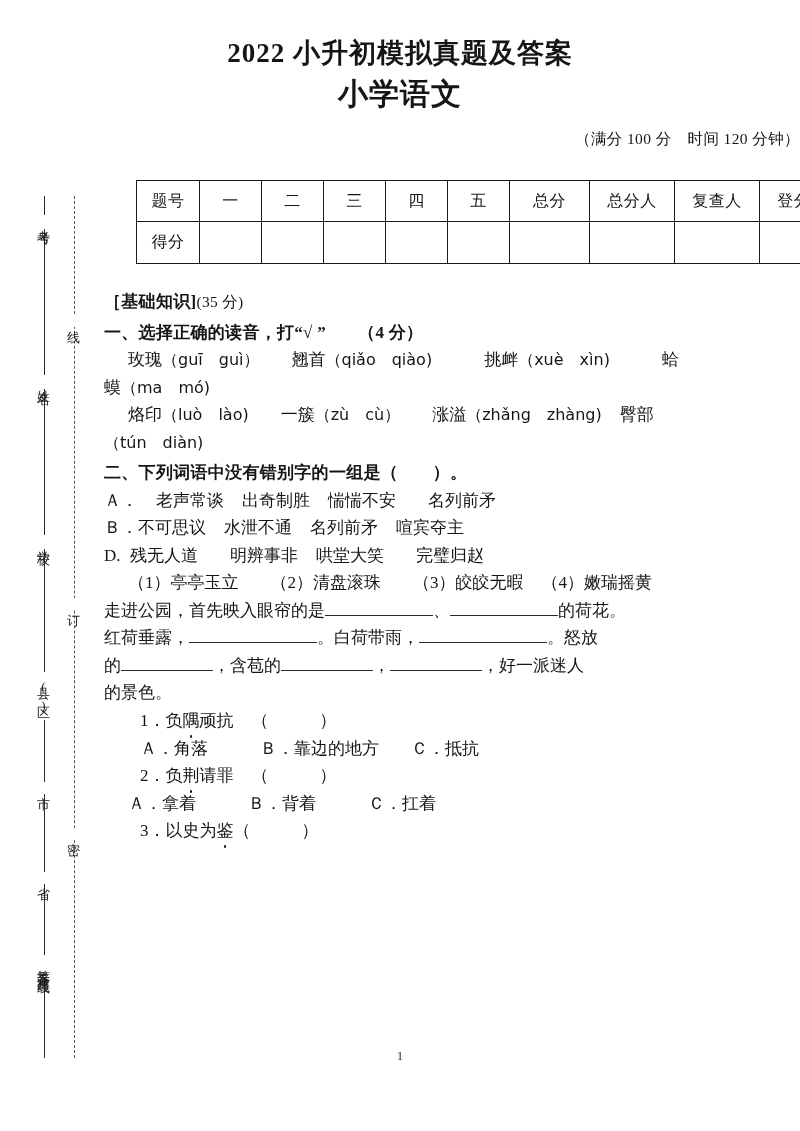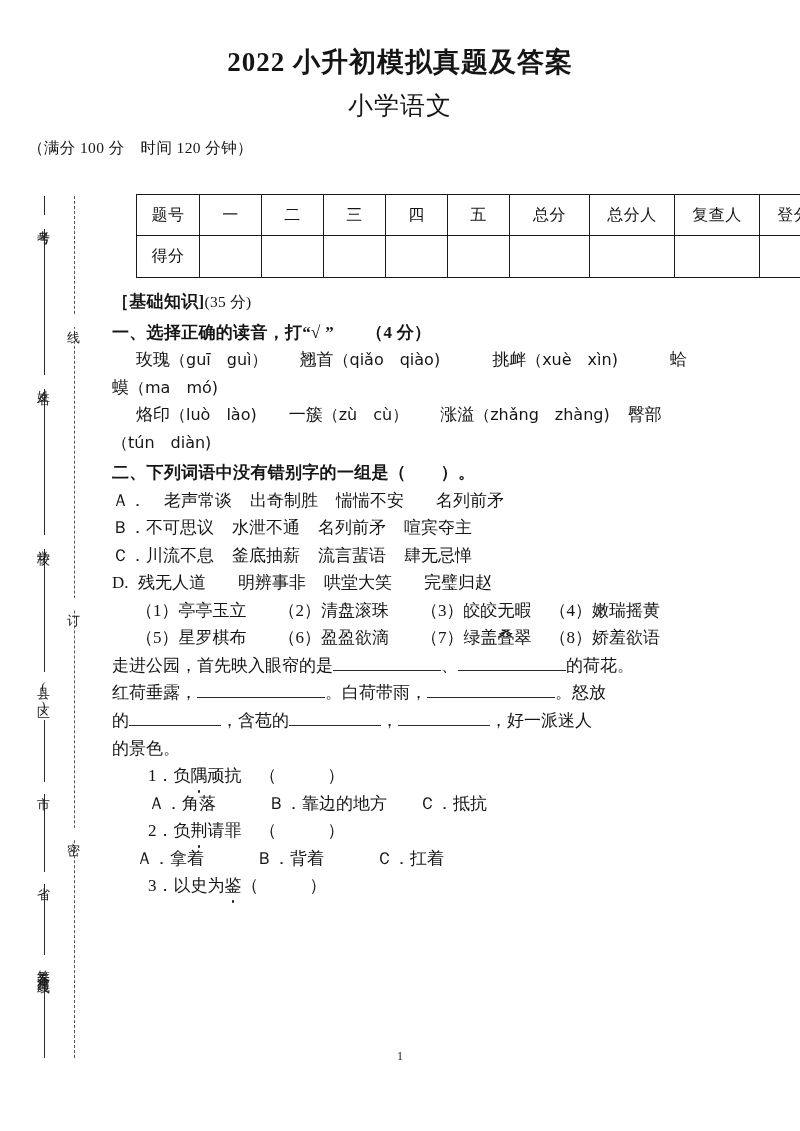--- a/index.html
+++ b/index.html
@@ -61,46 +61,45 @@
   }
   .vtext.solid-col { left: 37px; }
   .vtext.dash-col  { left: 67px; }
 
   
   .doc-title {
     text-align: center;
     font-size: 27px;
     font-weight: bold;
     letter-spacing: 1px;
-    margin: 9px;
+    margin: 0;
     padding-top: 36px;
     line-height: 1.32;
     font-family: "Liberation Serif", "DejaVu Serif", serif;
   }
   .doc-subtitle {
     text-align: center;
-    font-size: 25px;
-    font-weight: normal;
+    font-size: 30px;
+    font-weight: bold;
     letter-spacing: 1px;
     margin: 2px 0 0 0;
     line-height: 1.3;
   }
   .doc-meta {
-    text-align: left;
+    text-align: right;
     font-size: 15.5px;
     margin: 16px 0 0 0;
     letter-spacing: 0.4px;
-    padding-left: 28px;
   }
 
   
   .score-table-wrap {
     position: absolute;
     left: 126px;
-    top: 194px;
+    top: 180px;
     width: 648px;
     padding-left: 10px;
   }
   table.score-table {
     border-collapse: collapse;
     width: 100%;
     table-layout: fixed;
   }
   table.score-table td {
     border: 1px solid #1a1a1a;
@@ -113,21 +112,21 @@
   }
   table.score-table tr.row-head td { height: 40px; }
   table.score-table td.label-cell { width: 58px; }
   table.score-table td.num-cell { width: 57px; }
   table.score-table td.sum-cell { width: 75px; }
   table.score-table td.person-cell { width: 80px; }
 
   
   .content {
     position: absolute;
-    left: 112px;
+    left: 104px;
     top: 288px;
     width: 676px;
     font-size: 17px;
     line-height: 1.62;
   }
   .content p { margin: 0; }
 
   .sec-head {
     font-weight: bold;
     letter-spacing: 0.3px;
@@ -266,36 +265,30 @@
     <p class="sec-head">二、下列词语中没有错别字的一组是（　　）。</p>
 
     <p class="opt-row">
       <span class="opt-lbl">Ａ．</span><span class="gap-s"></span><span class="opt-w">老声常谈</span><span class="gap-s"></span><span class="opt-w">出奇制胜</span><span class="gap-s"></span><span class="opt-w">惴惴不安</span><span class="gap-m"></span><span class="opt-w">名列前矛</span>
     </p>
 
     <p class="opt-row">
       <span class="opt-lbl">Ｂ．</span><span class="opt-w">不可思议</span><span class="gap-s"></span><span class="opt-w">水泄不通</span><span class="gap-s"></span><span class="opt-w">名列前矛</span><span class="gap-s"></span><span class="opt-w">喧宾夺主</span>
     </p>
 
-    <p class="opt-row">
-      <span class="opt-lbl">Ｃ．</span><span class="opt-w">川流不息</span><span class="gap-s"></span><span class="opt-w">釜底抽薪</span><span class="gap-s"></span><span class="opt-w">流言蜚语</span><span class="gap-s"></span><span class="opt-w">肆无忌惮</span>
-    </p>
 
     <p class="opt-row">
       <span class="opt-lbl">D.</span><span class="opt-w">残无人道</span><span class="gap-m"></span><span class="opt-w">明辨事非</span><span class="gap-s"></span><span class="opt-w">哄堂大笑</span><span class="gap-m"></span><span class="opt-w">完璧归赵</span>
     </p>
 
 
     <p class="indent1">
       <span>（1）亭亭玉立</span><span class="gap-m"></span><span>（2）清盘滚珠</span><span class="gap-m"></span><span>（3）皎皎无暇</span><span class="gap-s"></span><span>（4）嫩瑞摇黄</span>
     </p>
 
-    <p class="indent1">
-      <span>（5）星罗棋布</span><span class="gap-m"></span><span>（6）盈盈欲滴</span><span class="gap-m"></span><span>（7）绿盖叠翠</span><span class="gap-s"></span><span>（8）娇羞欲语</span>
-    </p>
 
     <p>
       <span>走进公园，首先映入眼帘的是</span><span class="blank b-md"></span><span>、</span><span class="blank b-md"></span><span>的荷花。</span>
     </p>
 
     <p>
       <span>红荷垂露，</span><span class="blank b-lg"></span><span>。白荷带雨，</span><span class="blank b-lg"></span><span>。怒放</span>
     </p>
 
     <p>

